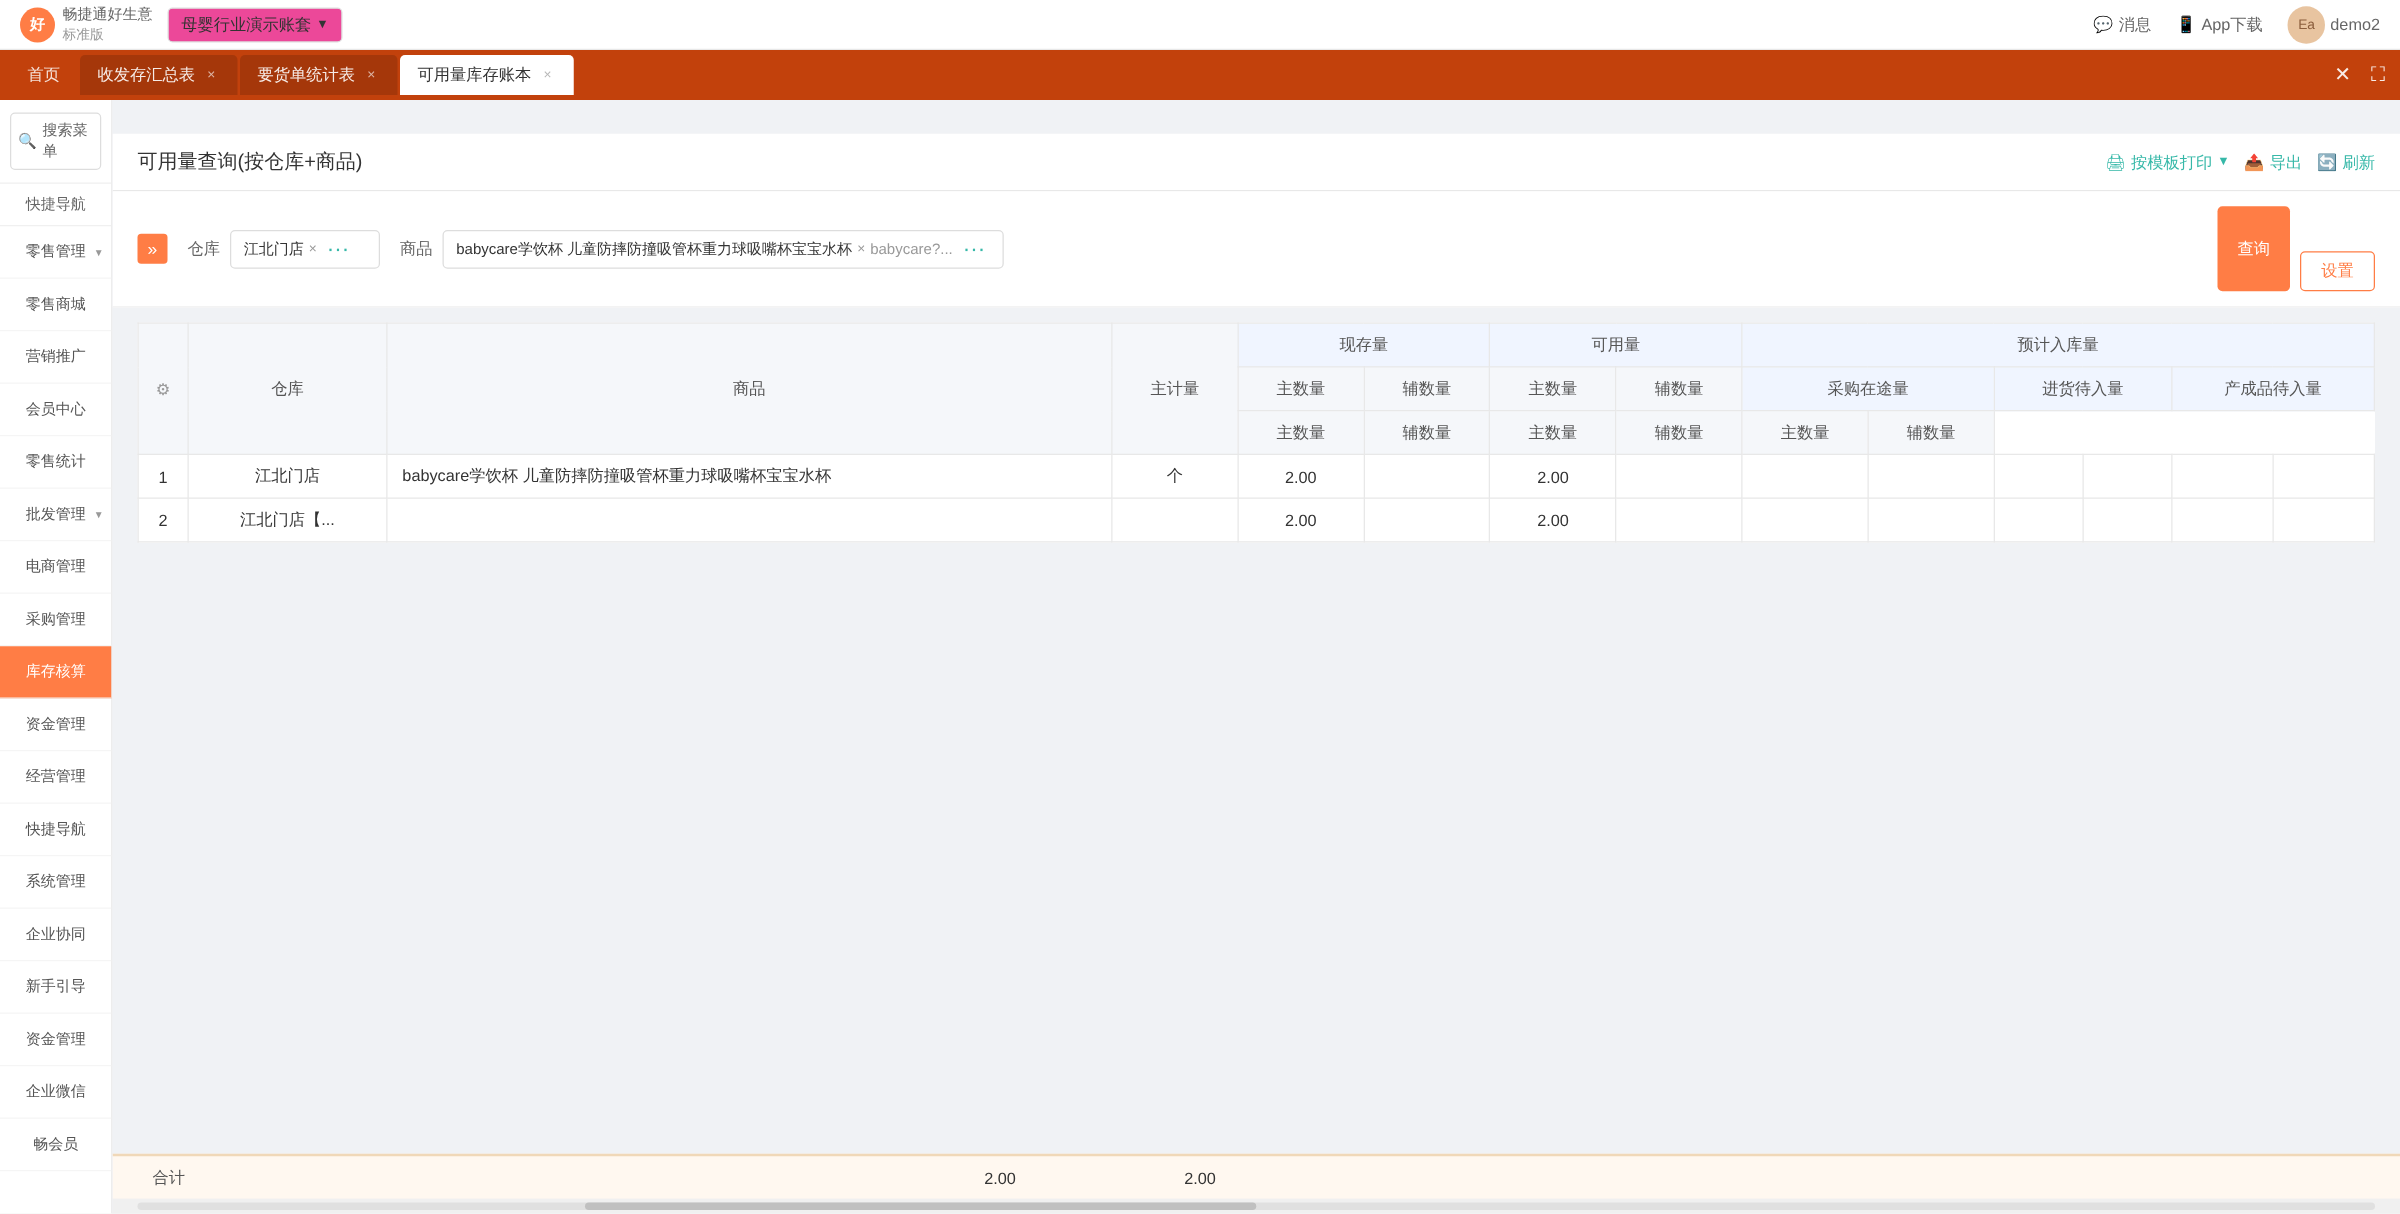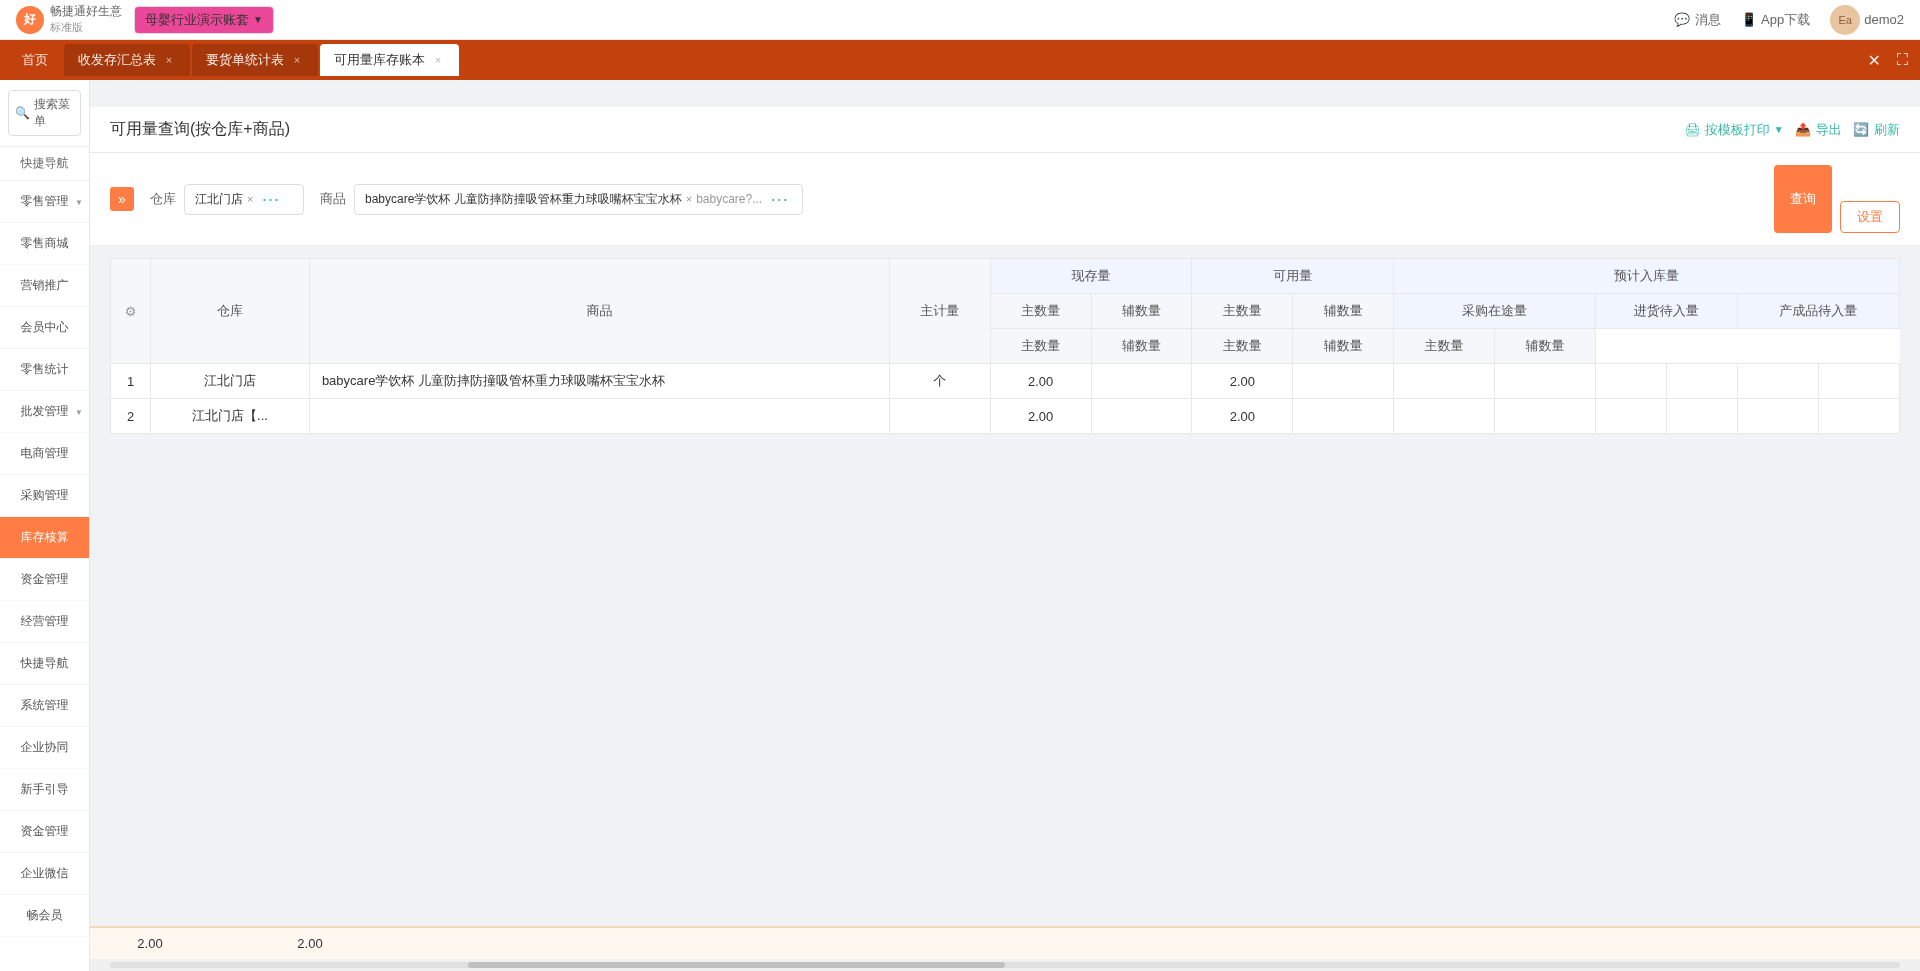--- a/index.html
+++ b/index.html
@@ -324,20 +324,21 @@
             <td></td>
             <td></td>
             <td></td>
             <td></td>
           </tr>
         </tbody>
       </table>
     </div>
 
     <div class="table-footer">
+      <span class="footer-label" style="width:650px; display:inline-block;">合计</span>
       <span class="footer-cell">2.00</span>
       <span class="footer-cell"></span>
       <span class="footer-cell">2.00</span>
     </div>
 
     <div class="scroll-bar-container">
       <div class="scroll-bar-track">
         <div class="scroll-bar-thumb"></div>
       </div>
     </div>

